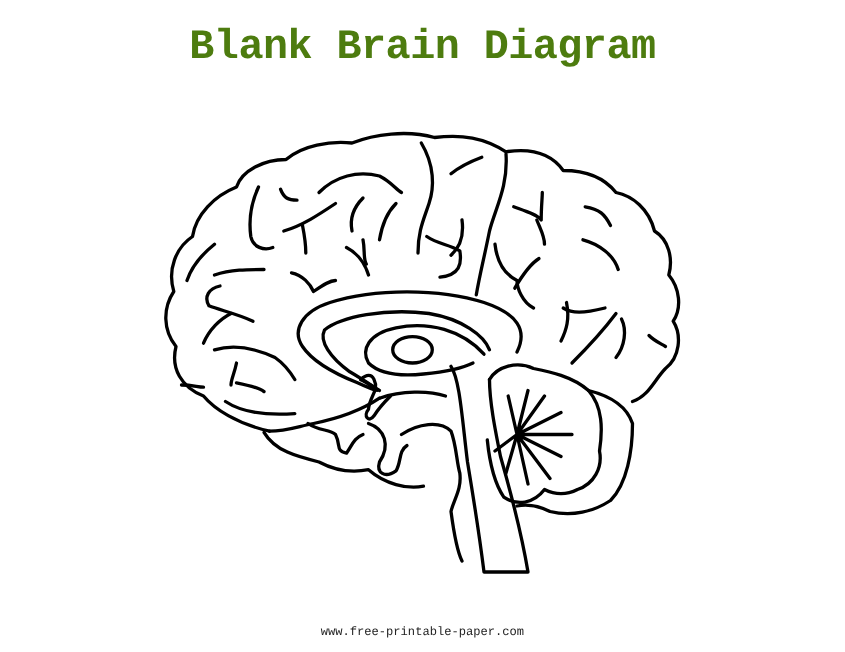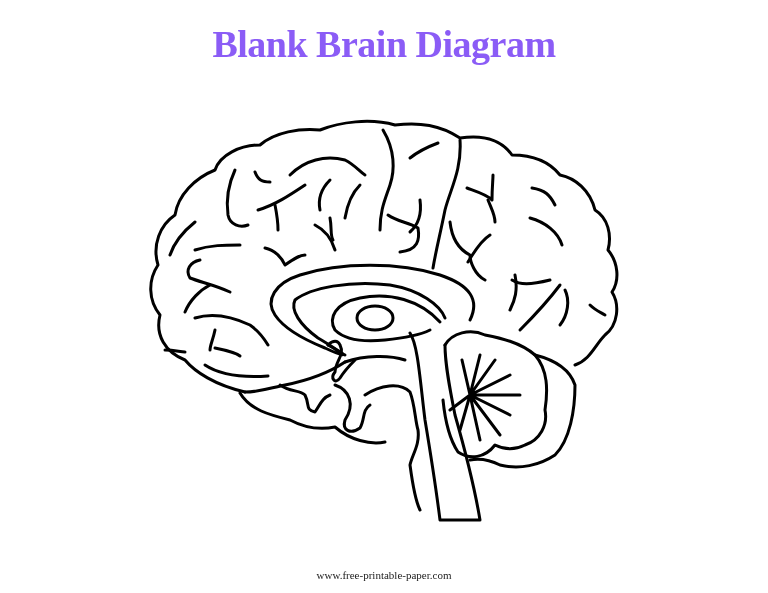--- a/index.html
+++ b/index.html
@@ -1,20 +1,20 @@
 <!DOCTYPE html>
 <html><head>
 <meta charset="utf-8">
 <style>
   html, body { margin: 0; padding: 0; background: #ffffff; }
   body { width: 768px; height: 593px; position: relative; overflow: hidden; font-family: "DejaVu Sans", sans-serif; }
-  .title { position: absolute; left: 0; top: 22px; width: 768px; text-align: center; font-family: Liberation Serif, serif; font-weight: bold; font-size: 38px; letter-spacing: -0.5px; color: #8b5cf6; }
+  .title { position: absolute; left: 0; top: 22px; width: 768px; text-align: center; font-family: Liberation Mono, monospace; font-weight: bold; font-size: 38px; letter-spacing: -0.5px; color: #4d7c0f; }
   .brain { position: absolute; left: 0; top: 0; width: 768px; height: 593px; }
   .brain path, .brain ellipse { fill: none; stroke: #000; stroke-width: 3; stroke-linecap: round; stroke-linejoin: round; }
-  .footer { position: absolute; left: 0; top: 569px; width: 768px; text-align: center; font-family: Liberation Serif, serif; font-size: 11px; color: #222; }
+  .footer { position: absolute; left: 0; top: 569px; width: 768px; text-align: center; font-family: Liberation Mono, monospace; font-size: 11px; color: #222; }
 </style>
 </head>
 <body>
 
 <div class="title">Blank Brain Diagram</div>
 
 <svg class="brain" viewBox="0 0 768 593">
 
   <path d="M245,392 C215,385 195,372 185,360 C165,352 155,335 160,315 C148,300 148,280 158,265 C152,245 160,225 175,215 C178,195 195,178 215,170 C220,155 240,145 260,145 C275,132 300,128 320,130 C340,122 370,118 395,125 C420,122 440,125 460,138 C480,135 500,138 512,155 C530,155 548,160 560,175 C575,178 590,190 595,210 C608,218 612,235 608,250 C618,262 620,280 612,292 C620,305 618,325 605,335 C595,345 590,360 575,365"></path>
 

